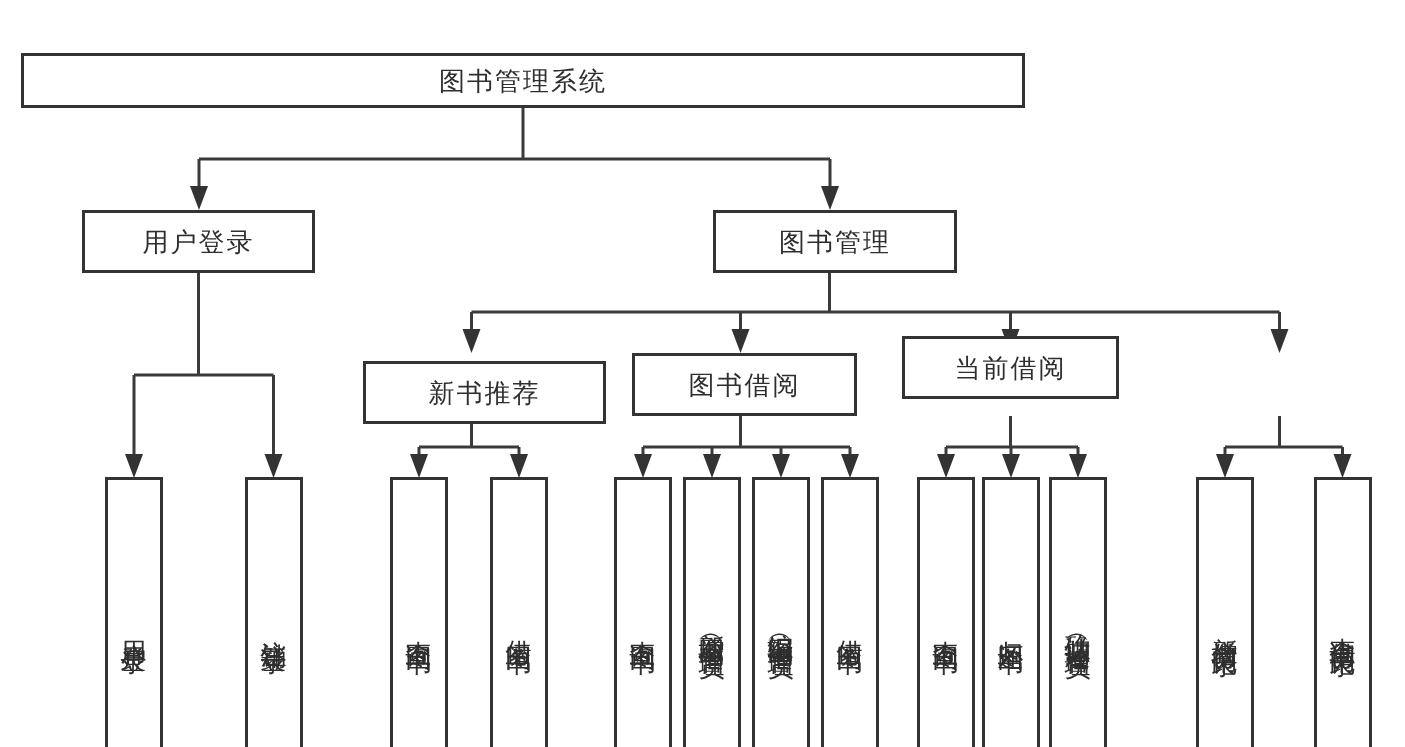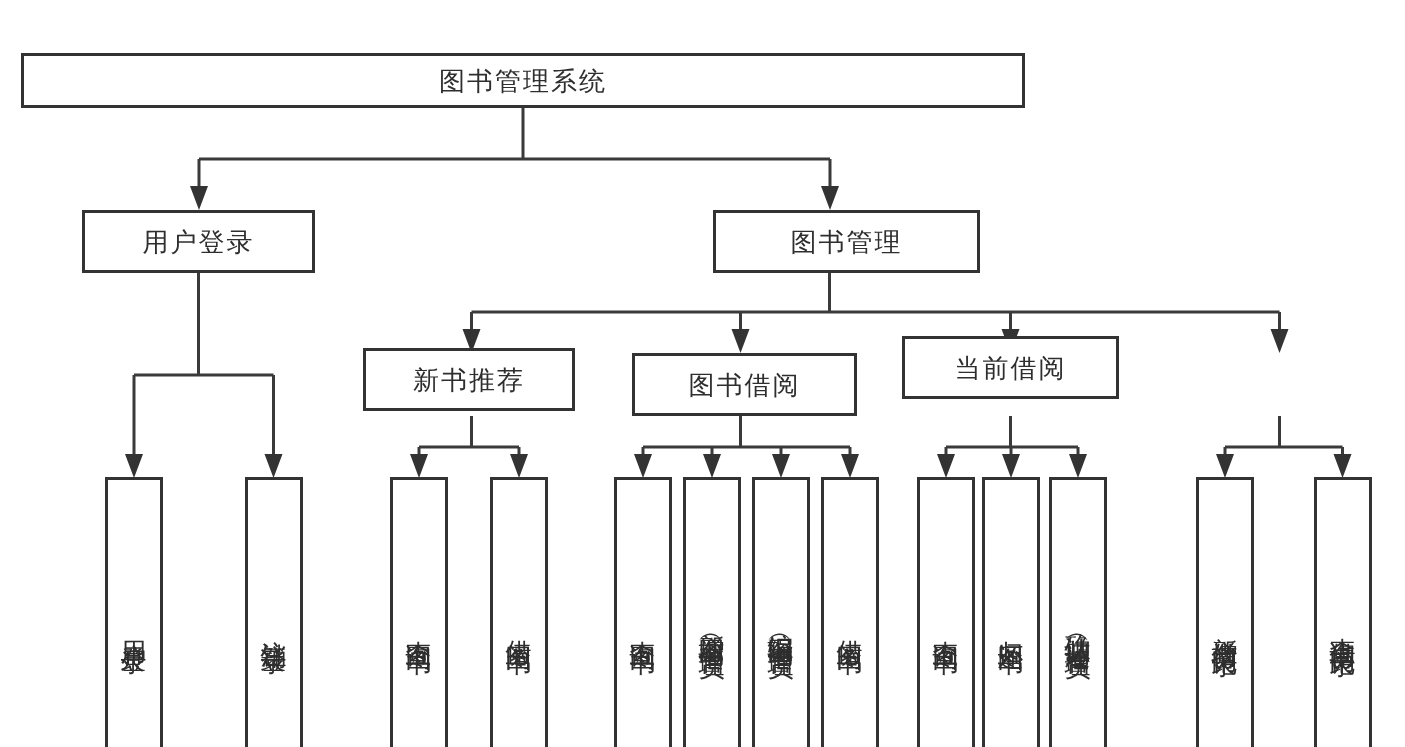--- a/index.html
+++ b/index.html
@@ -109,23 +109,23 @@
     <g>
       <path class="wire" d="M1279.5 376 V407 M1225 407 H1342.5 M1225 407 V415 M1342.5 407 V415"></path>
       <polygon class="arrow" points="1216,414 1234,414 1225,438"></polygon>
       <polygon class="arrow" points="1333.5,414 1351.5,414 1342.5,438"></polygon>
     </g>
   </svg>
 
   <div class="box" style="left:21px; top:13px; width:1004px; height:55px">图书管理系统</div>
 
   <div class="box hbox" style="left:82px; top:170px; width:233px">用户登录</div>
-  <div class="box hbox" style="left:713px; top:170px; width:267px">图书管理</div>
+  <div class="box hbox" style="left:713px; top:170px; width:244px">图书管理</div>
 
-  <div class="box hbox" style="left:363px; top:308px; width:212px">新书推荐</div>
+  <div class="box hbox" style="left:363px; top:321px; width:243px">新书推荐</div>
   <div class="box hbox" style="left:632px; top:313px; width:225px">图书借阅</div>
   <div class="box hbox" style="left:902px; top:296px; width:217px">当前借阅</div>
 
   <div class="box leaf" style="left:105px">
     <span>用户登录</span>
   </div>
   <div class="box leaf" style="left:245px">
     <span>注销登录</span>
   </div>
   <div class="box leaf" style="left:390px">

